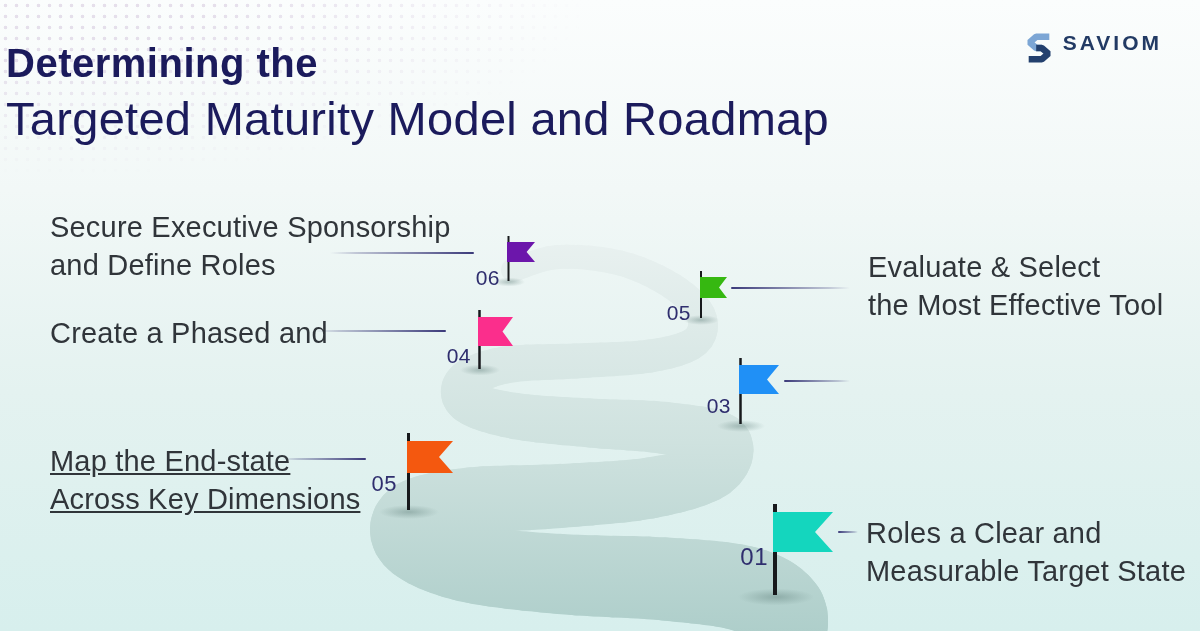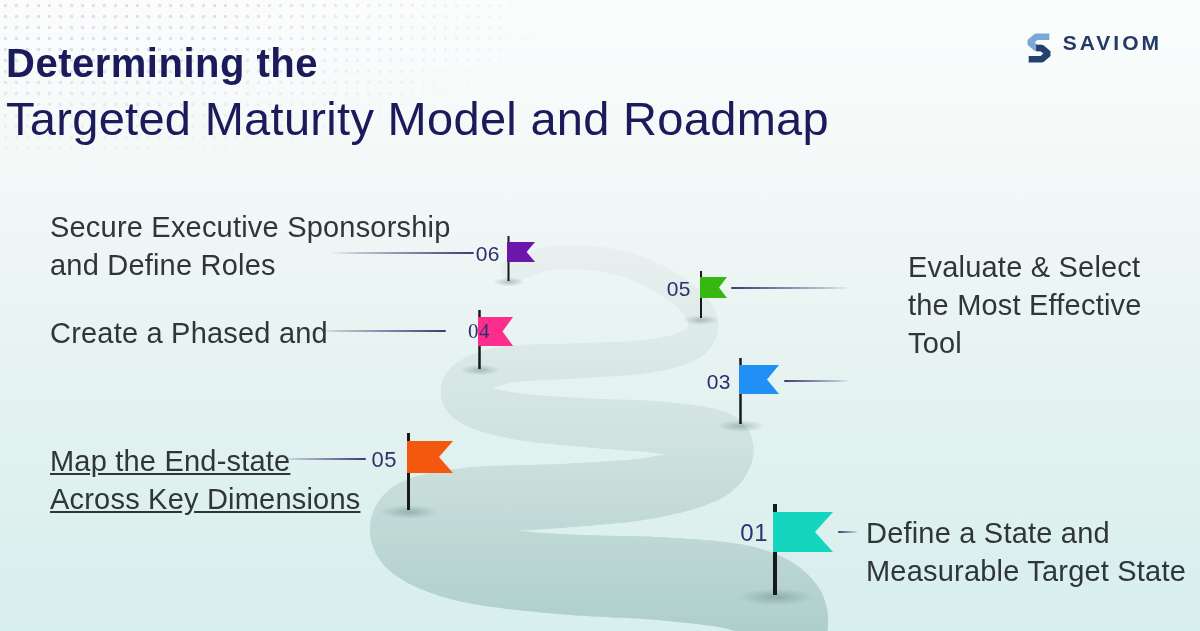--- a/index.html
+++ b/index.html
@@ -15,21 +15,21 @@
     -webkit-mask-image:radial-gradient(ellipse 120% 115% at 6% 0%,#000 25%,transparent 72%);
     mask-image:radial-gradient(ellipse 120% 115% at 6% 0%,#000 25%,transparent 72%);
   }
   .title{position:absolute;top:40px;left:0;width:100%;text-align:left;color:#1b1b5c;padding-left:6px;}
   .title .l1{font-size:40px;font-weight:bold;letter-spacing:.5px;line-height:1.15;}
   .title .l2{font-size:47px;font-weight:400;margin-top:7px;letter-spacing:.3px;line-height:1.1;}
   .logo{position:absolute;top:31px;right:38px;display:flex;align-items:flex-start;gap:9px;}
   .logo-text{font-size:21px;font-weight:bold;color:#223a64;letter-spacing:3px;}
   .scene{position:absolute;left:0;top:0;width:1200px;height:631px;}
   .label{position:absolute;font-size:29px;color:#30353a;line-height:38px;letter-spacing:.2px;}
-  .num{position:absolute;width:60px;text-align:right;color:#2f2e6e;font-size:21px;line-height:27px;letter-spacing:.5px;}
+  .num{position:absolute;width:60px;text-align:right;color:#2f2e6e;font-size:21px;line-height:27px;letter-spacing:.5px;margin-top:24px;}
   .num.n02{font-size:22px;line-height:28px;}
   .num.n01{font-size:24px;line-height:29px;}
   .connector{position:absolute;height:2px;border-radius:1px;}
   .conn-left{background:linear-gradient(90deg,rgba(59,58,122,0) 0%,rgba(59,58,122,.25) 18%,#3b3a7a 100%);}
   .conn-right{background:linear-gradient(90deg,#3b3a7a 0%,rgba(59,58,122,.25) 82%,rgba(59,58,122,0) 100%);}
 </style>
 </head>
 <body>
 
 <div class="canvas">
@@ -252,38 +252,38 @@
 
   <div class="connector conn-left" style="left:330px;top:252px;width:144px;"></div>
   <div class="connector conn-right" style="left:731px;top:287px;width:119px;"></div>
   <div class="connector conn-left" style="left:315px;top:330px;width:131px;"></div>
   <div class="connector conn-right" style="left:784px;top:380px;width:66px;"></div>
   <div class="connector conn-left" style="left:282px;top:458px;width:84px;"></div>
   <div class="connector conn-right" style="left:838px;top:531px;width:20px;"></div>
 
   <div class="num" style="left:440px;top:240px;">06</div>
   <div class="num" style="left:631px;top:275px;">05</div>
-  <div class="num" style="left:430px;top:318px;font-family:Liberation Serif, serif;">04</div>
+  <div class="num" style="left:411px;top:318px;">04</div>
   <div class="num" style="left:671px;top:368px;">03</div>
   <div class="num n02" style="left:337px;top:446px;">05</div>
   <div class="num n01" style="left:708px;top:518px;">01</div>
 
   <div class="label" style="left:50px;top:208px;">
     <div>Secure Executive Sponsorship</div>
     <div>and Define Roles</div>
   </div>
-  <div class="label" style="left:868px;top:248px;margin-left:40px;">
+  <div class="label" style="left:868px;top:248px;">
     <div>Evaluate &amp; Select</div>
     <div>the Most Effective Tool</div>
   </div>
   <div class="label" style="left:50px;top:314px;">
     <div>Create a Phased and</div>
   </div>
   <div class="label" style="left:50px;top:442px;text-decoration:underline;">
     <div>Map the End-state</div>
     <div>Across Key Dimensions</div>
   </div>
   <div class="label" style="left:866px;top:514px;">
-    <div>Define a State and</div>
+    <div>Roles a Clear and</div>
     <div>Measurable Target State</div>
   </div>
 
 </div>
 
 </body></html>

